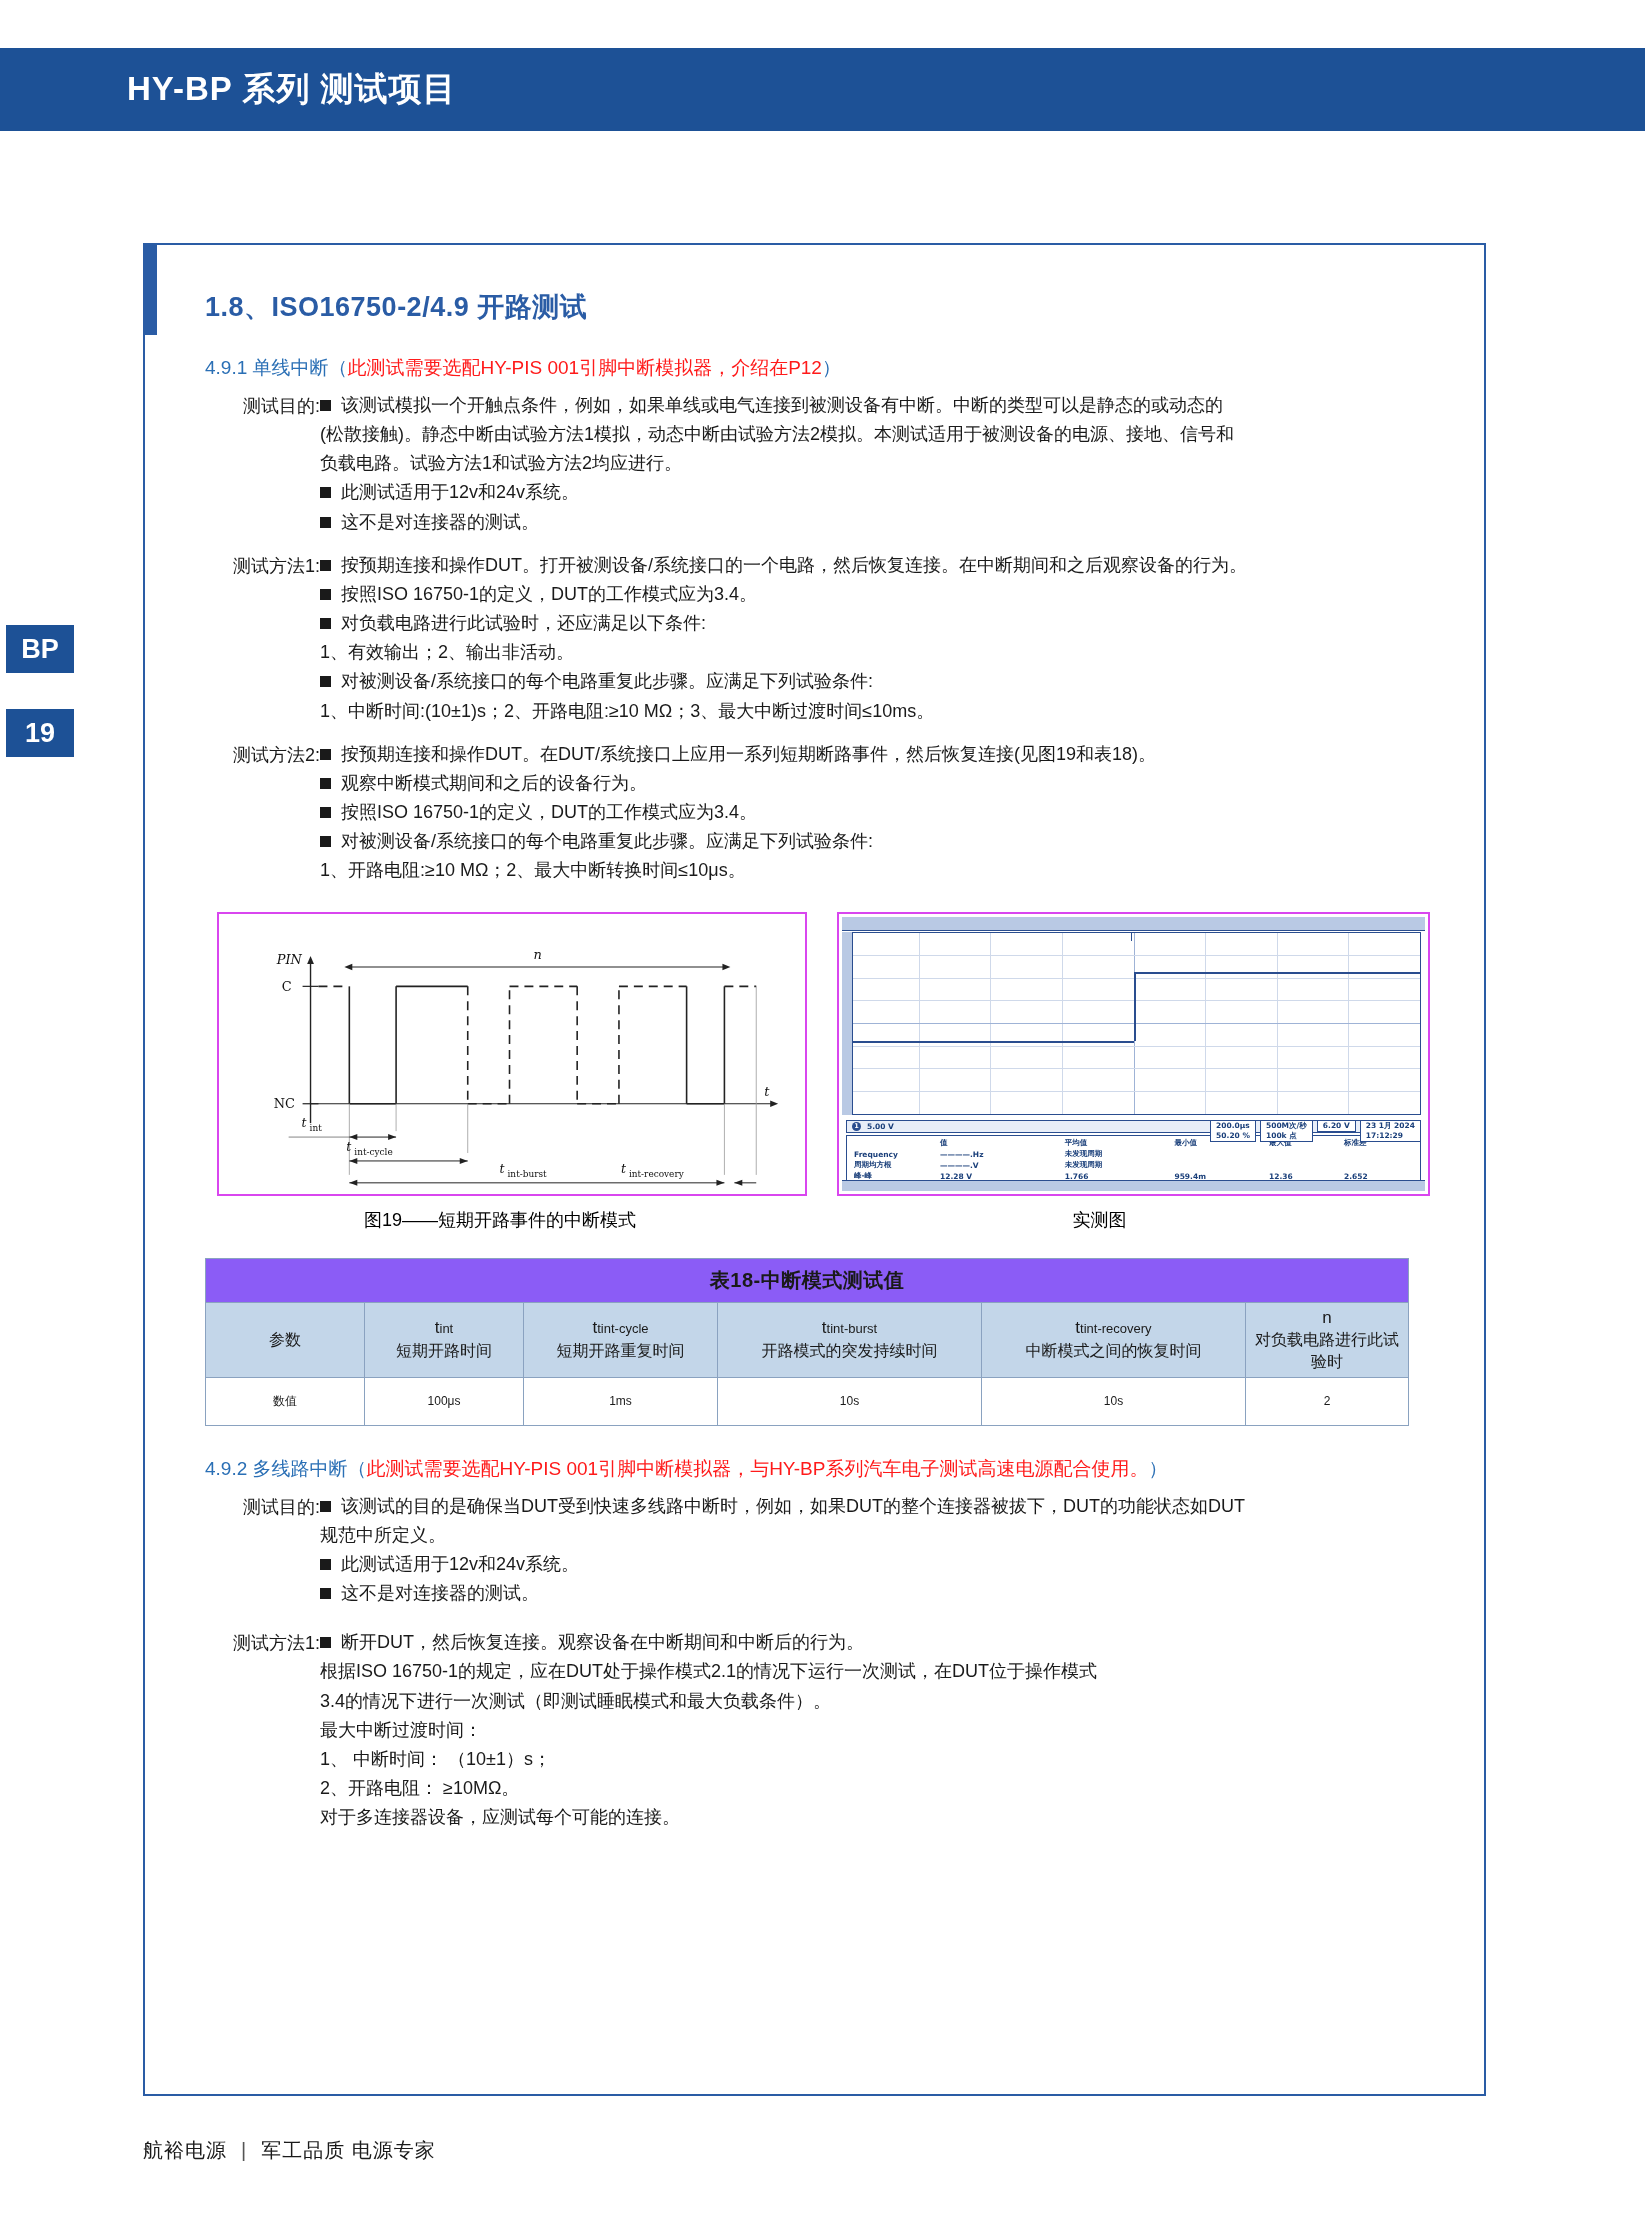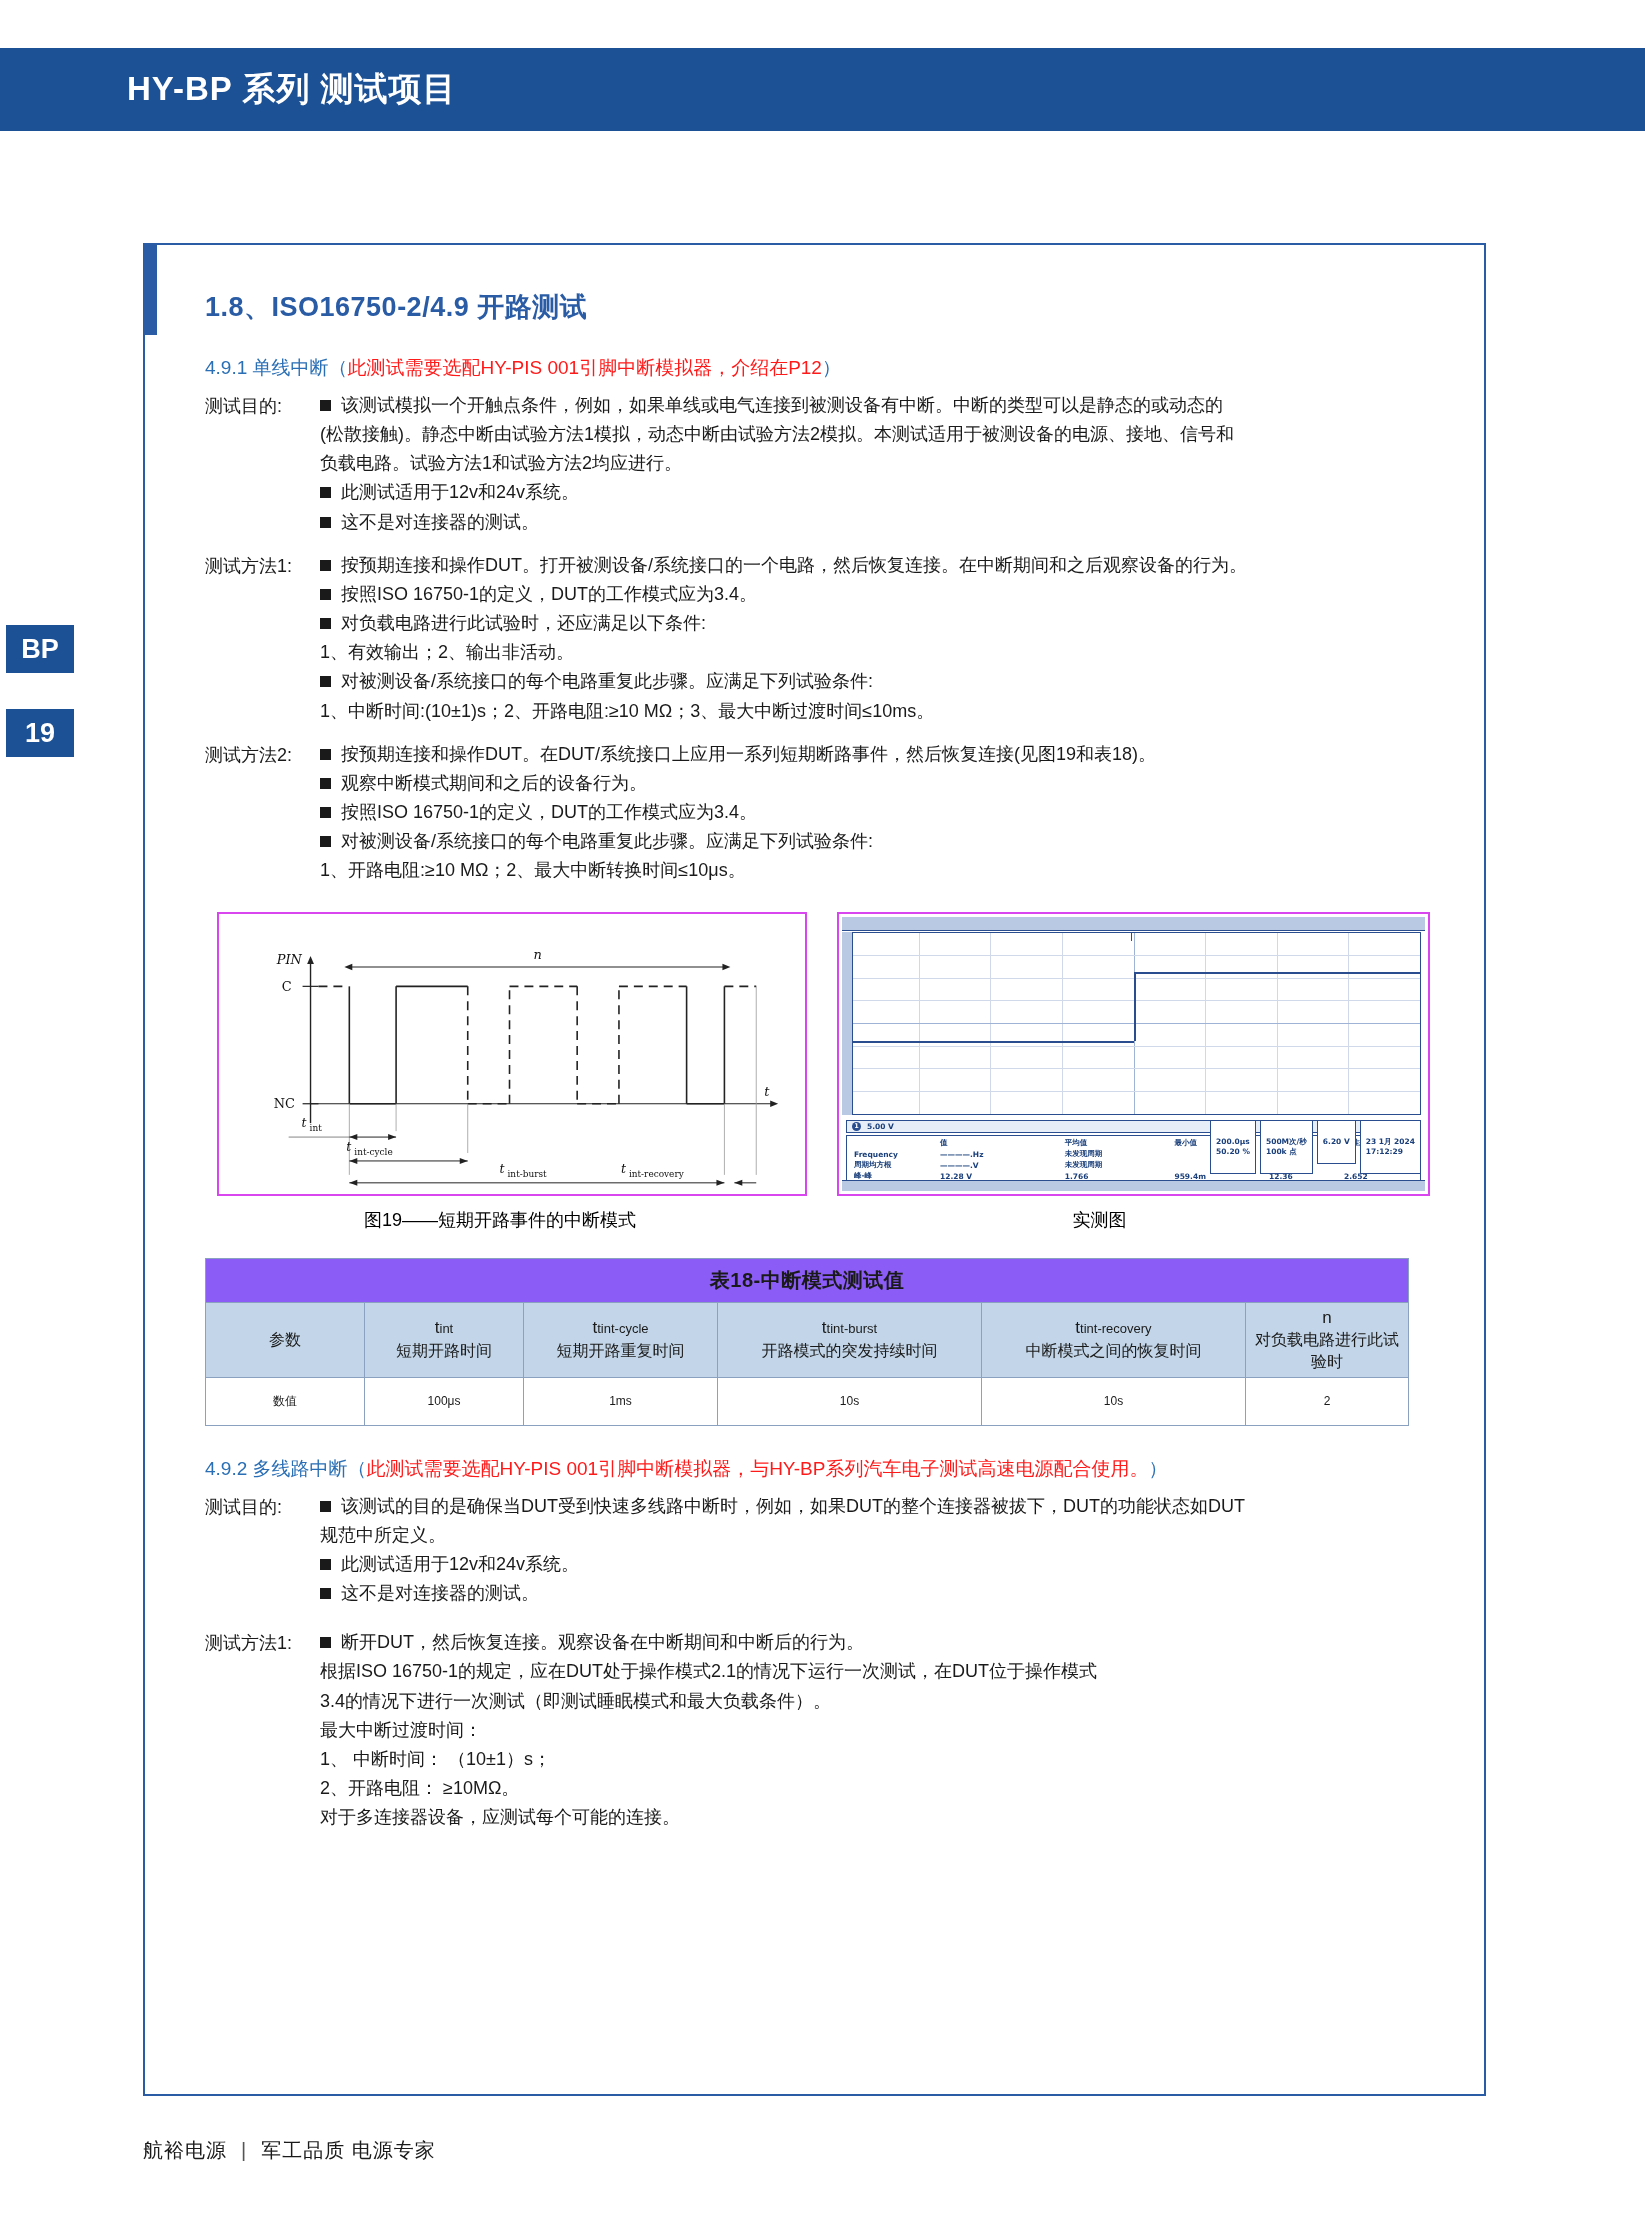--- a/index.html
+++ b/index.html
@@ -86,21 +86,21 @@
   .row {
     display: flex;
     align-items: flex-start;
     font-size: 18px;
     color: #1a1a1a;
     line-height: 1.62;
   }
   .row-label {
     width: 115px;
     flex: 0 0 115px;
-    text-align: left;
+    text-align: right;
     white-space: nowrap;
     padding-top: 1px;
   }
   .row-body { flex: 1; }
   .bullet-line {
     display: flex;
     align-items: flex-start;
   }
   .bullet {
     flex: 0 0 auto;
@@ -238,21 +238,21 @@
     right: 4px; top: 203px;
     display: flex; gap: 4px;
     align-items: flex-start;
   }
   .scope-box {
     border: 1px solid #2a4d8f;
     background: #ffffff;
     font-size: 7.5px;
     font-weight: bold;
     color: #1a3f7a;
-    padding: 16px 5px;
+    padding: 0 5px;
     line-height: 1.35;
     white-space: nowrap;
   }
   .scope-bottombar {
     position: absolute; left: 0; bottom: 0;
     width: 100%; height: 11px;
     background: #b9c9e4;
     border-top: 1px solid #2a4d8f;
   }
 

